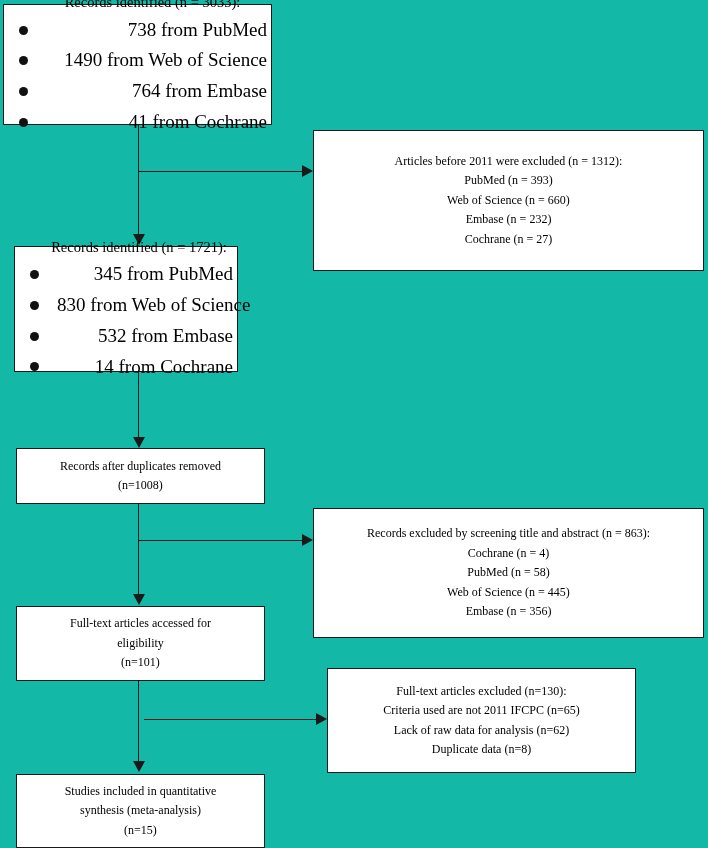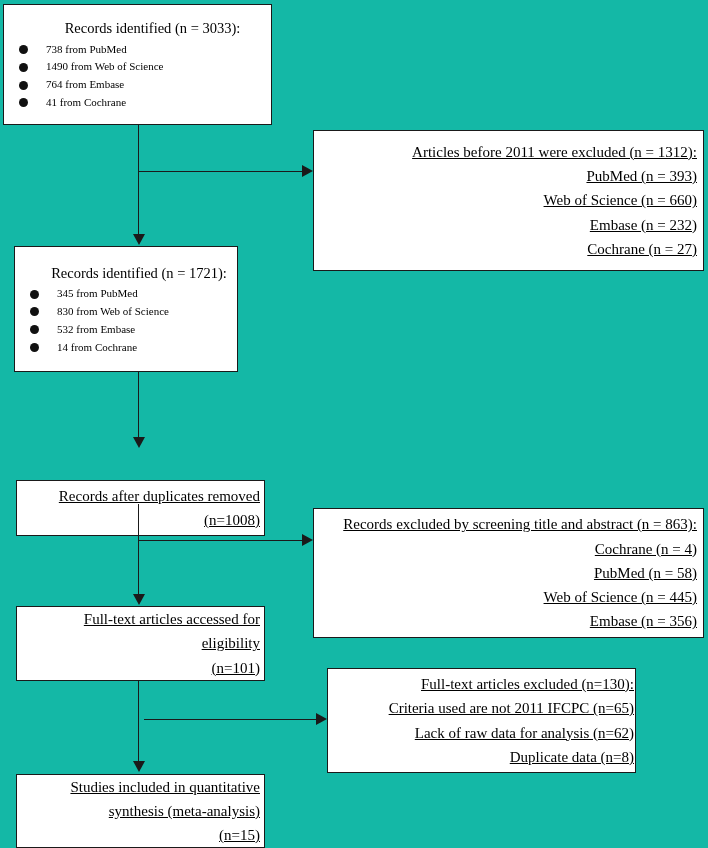--- a/index.html
+++ b/index.html
@@ -28,40 +28,40 @@
     flex-direction: column;
     justify-content: center;
   }
   .box-title {
     text-align: center;
     font-size: 14.5px;
     line-height: 1.62;
     white-space: nowrap;
   }
   .centered-lines {
-    text-align: right;
-    font-size: 15px;
+    text-align: center;
+    font-size: 12px;
     line-height: 1.62;
-    text-decoration: underline;
   }
   .centered-lines .ln {
     display: block;
     white-space: nowrap;
   }
   ul.bullets {
     list-style: none;
     margin: 0;
     padding: 0;
   }
   ul.bullets li {
     position: relative;
-    font-size: 11px;
+    font-size: 19px;
     line-height: 1.62;
     padding-left: 38px;
     white-space: nowrap;
+    text-align: right;
   }
   ul.bullets li::before {
     content: "";
     position: absolute;
     left: 11px;
     top: 50%;
     width: 9px;
     height: 9px;
     margin-top: -4.5px;
     background: #111111;
@@ -131,21 +131,21 @@
       <li>345 from PubMed</li>
       <li>830 from Web of Science</li>
       <li>532 from Embase</li>
       <li>14 from Cochrane</li>
     </ul>
   </div>
 
   <div class="vline" style="left:138px; top:372px; height:66px;"></div>
   <div class="arrow-down" style="left:133px; top:437px;"></div>
 
-  <div class="box" style="left:16px; top:448px; width:249px; height:56px; padding:4px;margin-top:32px;">
+  <div class="box" style="left:16px; top:448px; width:249px; height:56px; padding:4px;">
     <div class="centered-lines">
       <span class="ln">Records after duplicates removed</span>
       <span class="ln">(n=1008)</span>
     </div>
   </div>
 
   <div class="vline" style="left:138px; top:504px; height:91px;"></div>
   <div class="arrow-down" style="left:133px; top:594px;"></div>
 
   <div class="hline" style="left:138px; top:540px; width:165px;"></div>

